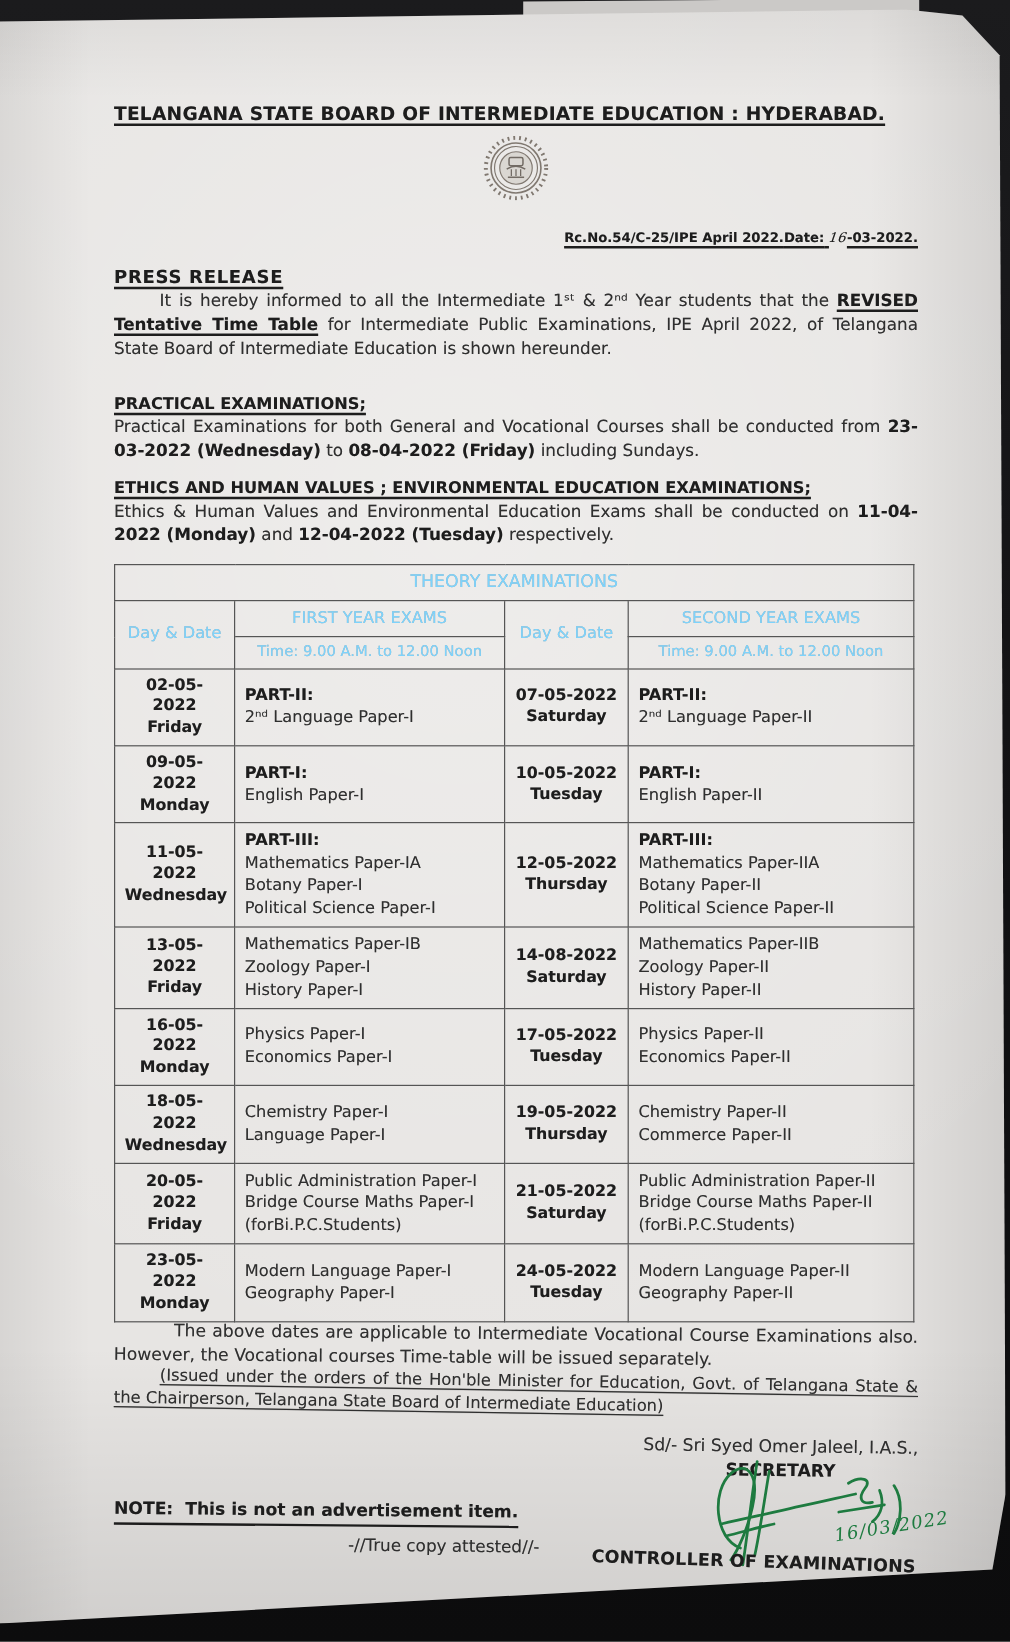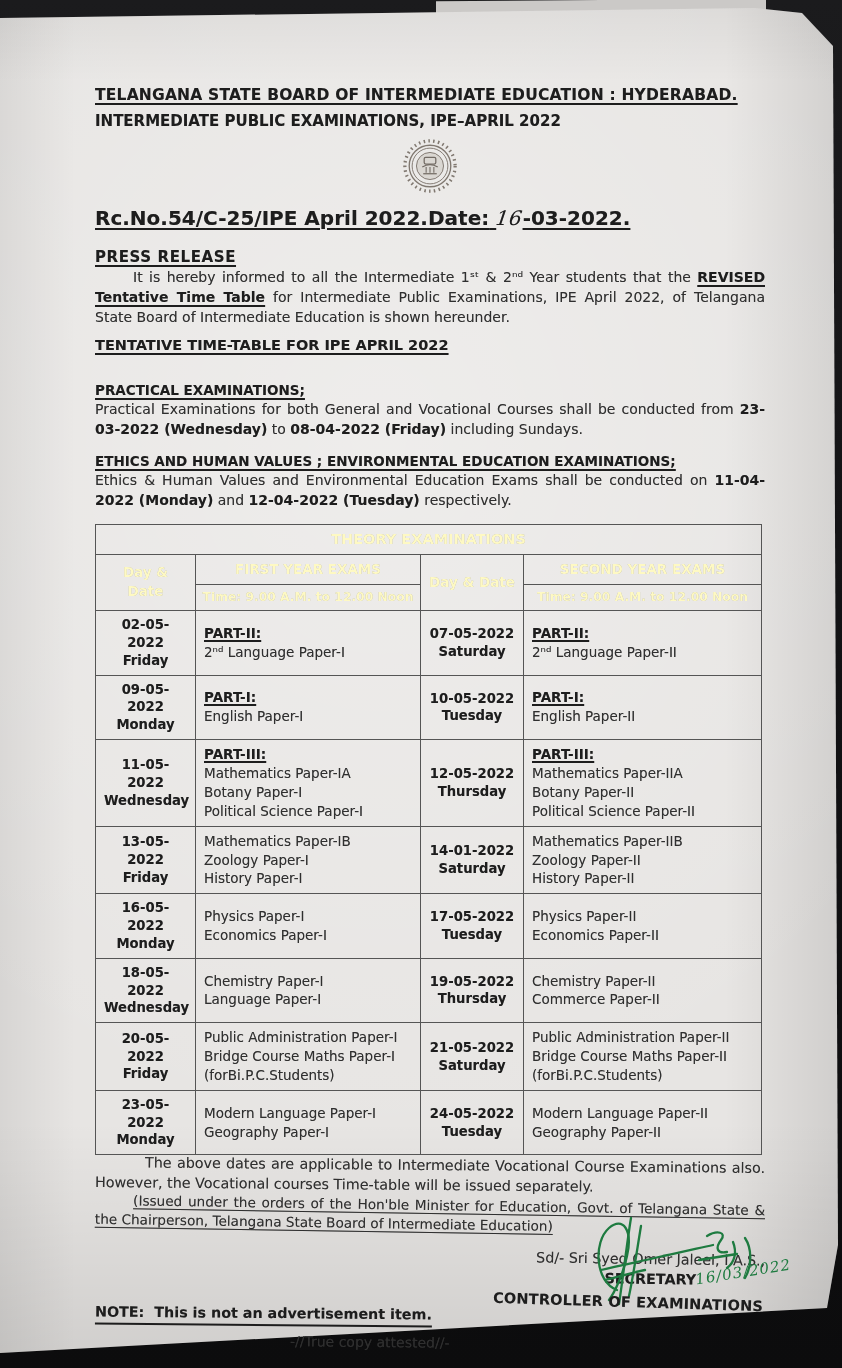--- a/index.html
+++ b/index.html
@@ -26,37 +26,37 @@
   .doc{
     position:absolute;left:95px;top:0;width:670px;color:var(--text,#2f2f2f);
     font-size:14px;line-height:1.42;text-shadow:0 0 .5px rgba(70,70,70,.45);
   }
   .c{text-align:left;}
   .b{font-weight:bold;color:#1d1d1d;}
   .u{text-decoration:underline;text-decoration-thickness:1.5px;text-underline-offset:2.5px;}
   .board-title{margin-top:84px;font-size:15.5px;letter-spacing:.2px;}
   .exam-title{margin-top:5px;font-size:15px;}
   .seal-wrap{margin-top:5px;display:flex;justify-content:center;}
-  .ref-row{display:flex;justify-content:flex-start;margin-top:9px;font-size:20px;}
+  .ref-row{display:flex;justify-content:flex-end;margin-top:22px;font-size:11px;}
   .hw{font-family:"DejaVu Serif",serif;font-style:italic;font-weight:500;display:inline-block;transform:skewX(-8deg);letter-spacing:.5px;}
   .pr-head{margin-top:14px;font-size:15px;letter-spacing:.6px;}
   p.just{margin:0;text-align:justify;}
   .intro{margin-top:7px;text-indent:38px;}
   .tt-head{margin-top:7px;font-size:14.5px;}
   .sec-head{margin-top:26px;font-size:13.5px;width:max-content;}
   .sec-para{margin-top:3px;}
   
   table.tt{border-collapse:collapse;margin-top:13px;width:666px;table-layout:fixed;font-size:13.5px;}
   table.tt th,table.tt td{border:1.4px solid #555;padding:5px 8px;vertical-align:middle;}
   table.tt .title-cell{font-size:14.5px;padding:4px;}
-  table.tt th{font-weight:bold;color:#fef9c3;text-align:center;}
+  table.tt th{font-weight:normal;color:#7dd3fc;text-align:center;}
   .time-cell{font-size:12.3px;white-space:nowrap;padding:4px 4px!important;}
   td.date-cell{text-align:center;font-weight:bold;color:#1d1d1d;font-size:13.2px;line-height:1.35;}
   td.papers-cell{line-height:1.4;}
-  .part-label{font-weight:bold;color:#1d1d1d;text-decoration:underline;text-decoration-thickness:1.5px;text-underline-offset:2px;}
+  .part-label{font-weight:bold;color:#1d1d1d;text-decoration-thickness:1.5px;text-underline-offset:2px;}
   
   .closing{margin-top:15px;text-indent:50px;font-size:14.3px;transform:rotate(.5deg);}
   .issued{margin-top:9px;font-size:13.6px;text-indent:38px;transform:rotate(.9deg);}
   .issued span{text-decoration:underline;text-decoration-thickness:1.2px;text-underline-offset:2.5px;}
   .signed{margin-top:15px;margin-left:auto;width:max-content;text-align:center;font-size:14.3px;transform:rotate(.8deg);}
   .note-line{margin-top:13px;font-size:14.3px;width:max-content;transform:rotate(.5deg);border-bottom:2px solid #1d1d1d;padding-bottom:1px;}
   .attested{margin-top:7px;margin-left:195px;width:max-content;font-size:14px;transform:rotate(.6deg);}
   .controller{position:absolute;left:398px;top:1292px;font-size:14.5px;letter-spacing:.2px;transform:rotate(1.8deg);}
   .sig-svg{position:absolute;left:492px;top:1212px;}
   .sig-date{
@@ -69,21 +69,20 @@
 </head>
 <body style="--paper: #e7e5e3; --bg: #141416; --text: #2f2f2f; --ink: #1e7b40;">
 
 <div class="backdrop"></div>
 <div class="back-sheet"></div>
 <div class="paper"></div>
 
 <div class="doc">
 
   <div class="c b u board-title">TELANGANA STATE BOARD OF INTERMEDIATE EDUCATION : HYDERABAD.</div>
-  <div class="c b exam-title">INTERMEDIATE PUBLIC EXAMINATIONS, IPE–APRIL 2022</div>
 
   <div class="seal-wrap">
     <svg class="seal-svg" width="58" height="58" viewBox="0 0 60 60">
       <circle cx="30" cy="30" r="26" fill="none" stroke="#6e655c" stroke-width="3.4" stroke-dasharray="1.6 3.4"></circle>
       <circle cx="30" cy="30" r="21.5" fill="none" stroke="#6e655c" stroke-width="1.4"></circle>
       <circle cx="30" cy="30" r="18.5" fill="none" stroke="#6e655c" stroke-width="1"></circle>
       <circle cx="30" cy="30" r="14" fill="#d8d4cf" stroke="#6e655c" stroke-width="1"></circle>
       <rect x="24" y="21" width="12" height="7" rx="1.5" fill="none" stroke="#5e564e" stroke-width="1.3"></rect>
       <path d="M22 31 q8 -5 16 0" fill="none" stroke="#5e564e" stroke-width="1.3"></path>
       <path d="M26 31 l0 6 M30 31 l0 6 M34 31 l0 6" stroke="#5e564e" stroke-width="1.1"></path>
@@ -93,21 +92,20 @@
 
   <div class="ref-row">
     <span class="b u">Rc.No.54/C-25/IPE April 2022.</span>
     <span class="b u"><span>Date:</span>&nbsp;<span class="hw">16</span><span>-03-2022.</span></span>
   </div>
 
   <div class="c b u pr-head">PRESS RELEASE</div>
 
   <p class="just intro"><span>It is hereby informed to all the Intermediate 1ˢᵗ &amp; 2ⁿᵈ Year students that the </span><span class="b u">REVISED Tentative Time Table</span><span> for Intermediate Public Examinations, IPE April 2022, of Telangana State Board of Intermediate Education is shown hereunder.</span></p>
 
-  <div class="c b u tt-head">TENTATIVE TIME-TABLE FOR IPE APRIL 2022</div>
 
   <div class="b u sec-head">PRACTICAL EXAMINATIONS;</div>
   <p class="just sec-para"><span>Practical Examinations for both General and Vocational Courses shall be conducted from </span><span class="b">23-03-2022 (Wednesday)</span><span> to </span><span class="b">08-04-2022 (Friday)</span><span> including Sundays.</span></p>
 
   <div class="b u sec-head" style="margin-top:12px">ETHICS AND HUMAN VALUES ; ENVIRONMENTAL EDUCATION EXAMINATIONS;</div>
   <p class="just sec-para"><span>Ethics &amp; Human Values and Environmental Education Exams shall be conducted on </span><span class="b">11-04-2022 (Monday)</span><span> and </span><span class="b">12-04-2022 (Tuesday)</span><span> respectively.</span></p>
 
   <table class="tt">
     <colgroup>
         <col style="width:100px">
@@ -193,21 +191,21 @@
           <td class="date-cell">
             <div>13-05-2022</div>
             <div>Friday</div>
           </td>
           <td class="papers-cell">
             <div>Mathematics Paper-IB</div>
             <div>Zoology Paper-I</div>
             <div>History Paper-I</div>
           </td>
           <td class="date-cell">
-            <div>14-01-2022</div>
+            <div>14-08-2022</div>
             <div>Saturday</div>
           </td>
           <td class="papers-cell">
             <div>Mathematics Paper-IIB</div>
             <div>Zoology Paper-II</div>
             <div>History Paper-II</div>
           </td>
         </tr>
         <tr>
           <td class="date-cell">

